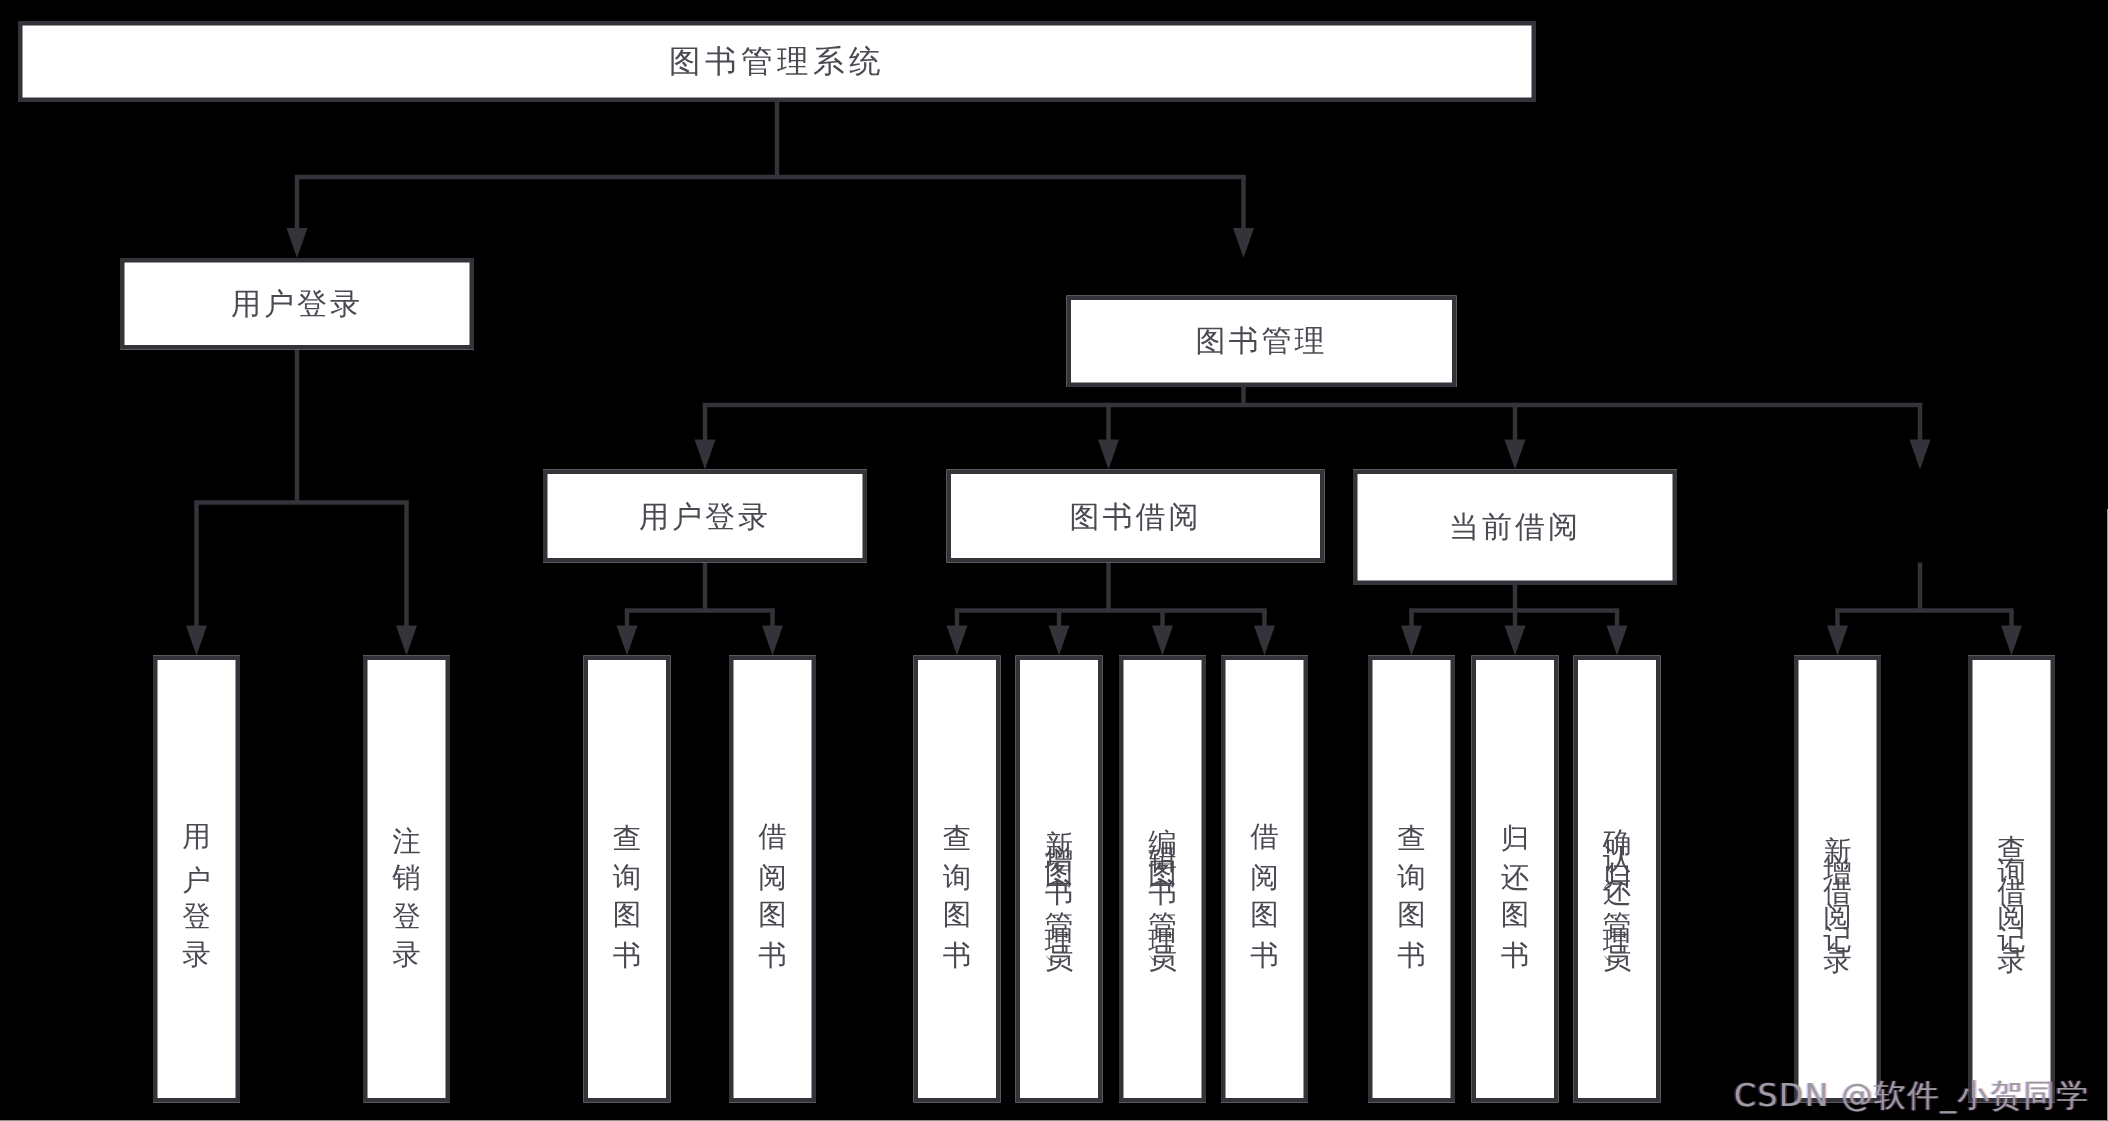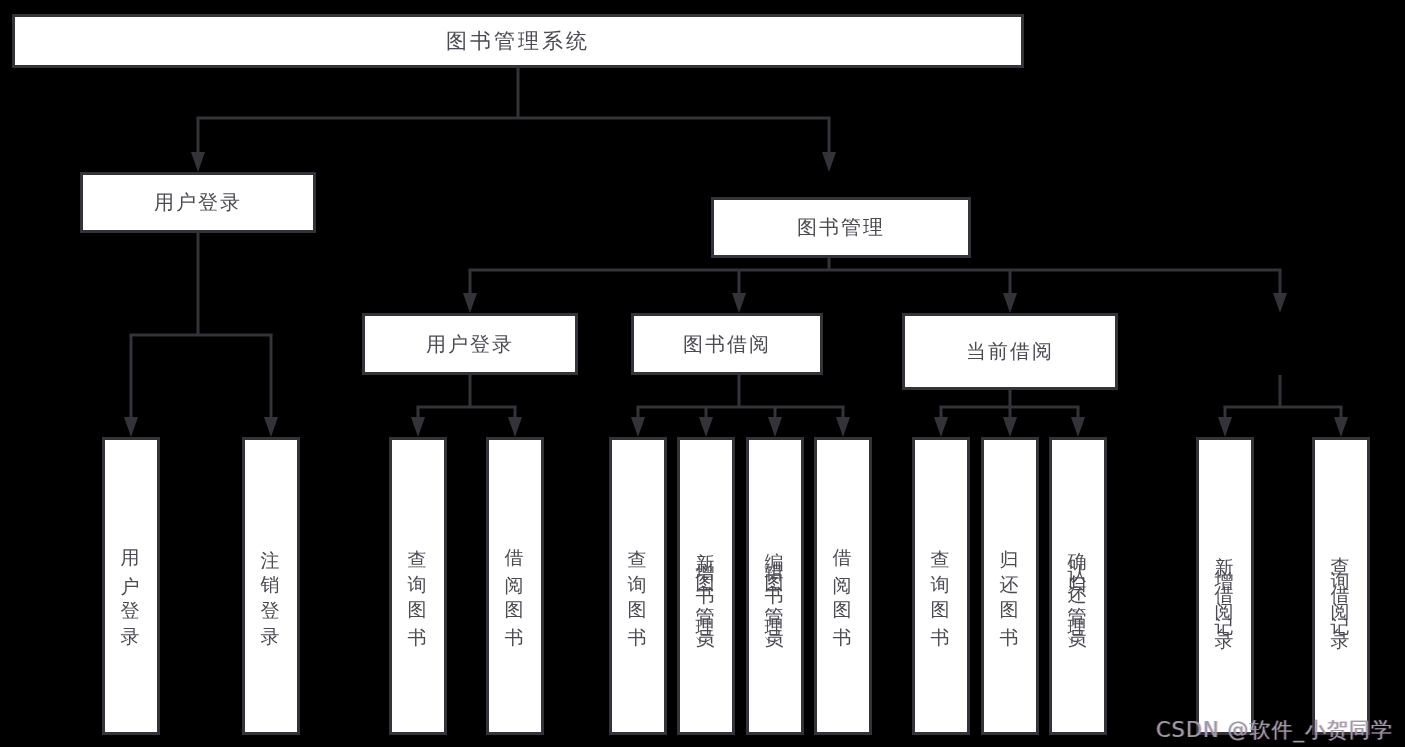--- a/index.html
+++ b/index.html
@@ -137,21 +137,21 @@
   <div class="box" style="left:80px;top:172px;width:236px;height:61px;">
     <span class="h-label">用户登录</span>
   </div>
   <div class="box" style="left:711px;top:172px;width:260px;height:61px;margin-top:25px;">
     <span class="h-label">图书管理</span>
   </div>
 
   <div class="box" style="left:362px;top:313px;width:216px;height:62px;">
     <span class="h-label">用户登录</span>
   </div>
-  <div class="box" style="left:631px;top:313px;width:192px;height:62px;align-items:center;">
+  <div class="box" style="left:631px;top:313px;width:252px;height:62px;align-items:center;">
     <span class="h-label">图书借阅</span>
   </div>
   <div class="box" style="left:902px;top:313px;width:216px;height:77px;">
     <span class="h-label">当前借阅</span>
   </div>
 
   <div class="box leaf ls-4" style="left:102px;top:437px;width:58px;height:298px;">
     <span>用户登录</span>
   </div>
   <div class="box leaf ls-4" style="left:242px;top:437px;width:58px;height:298px;">

